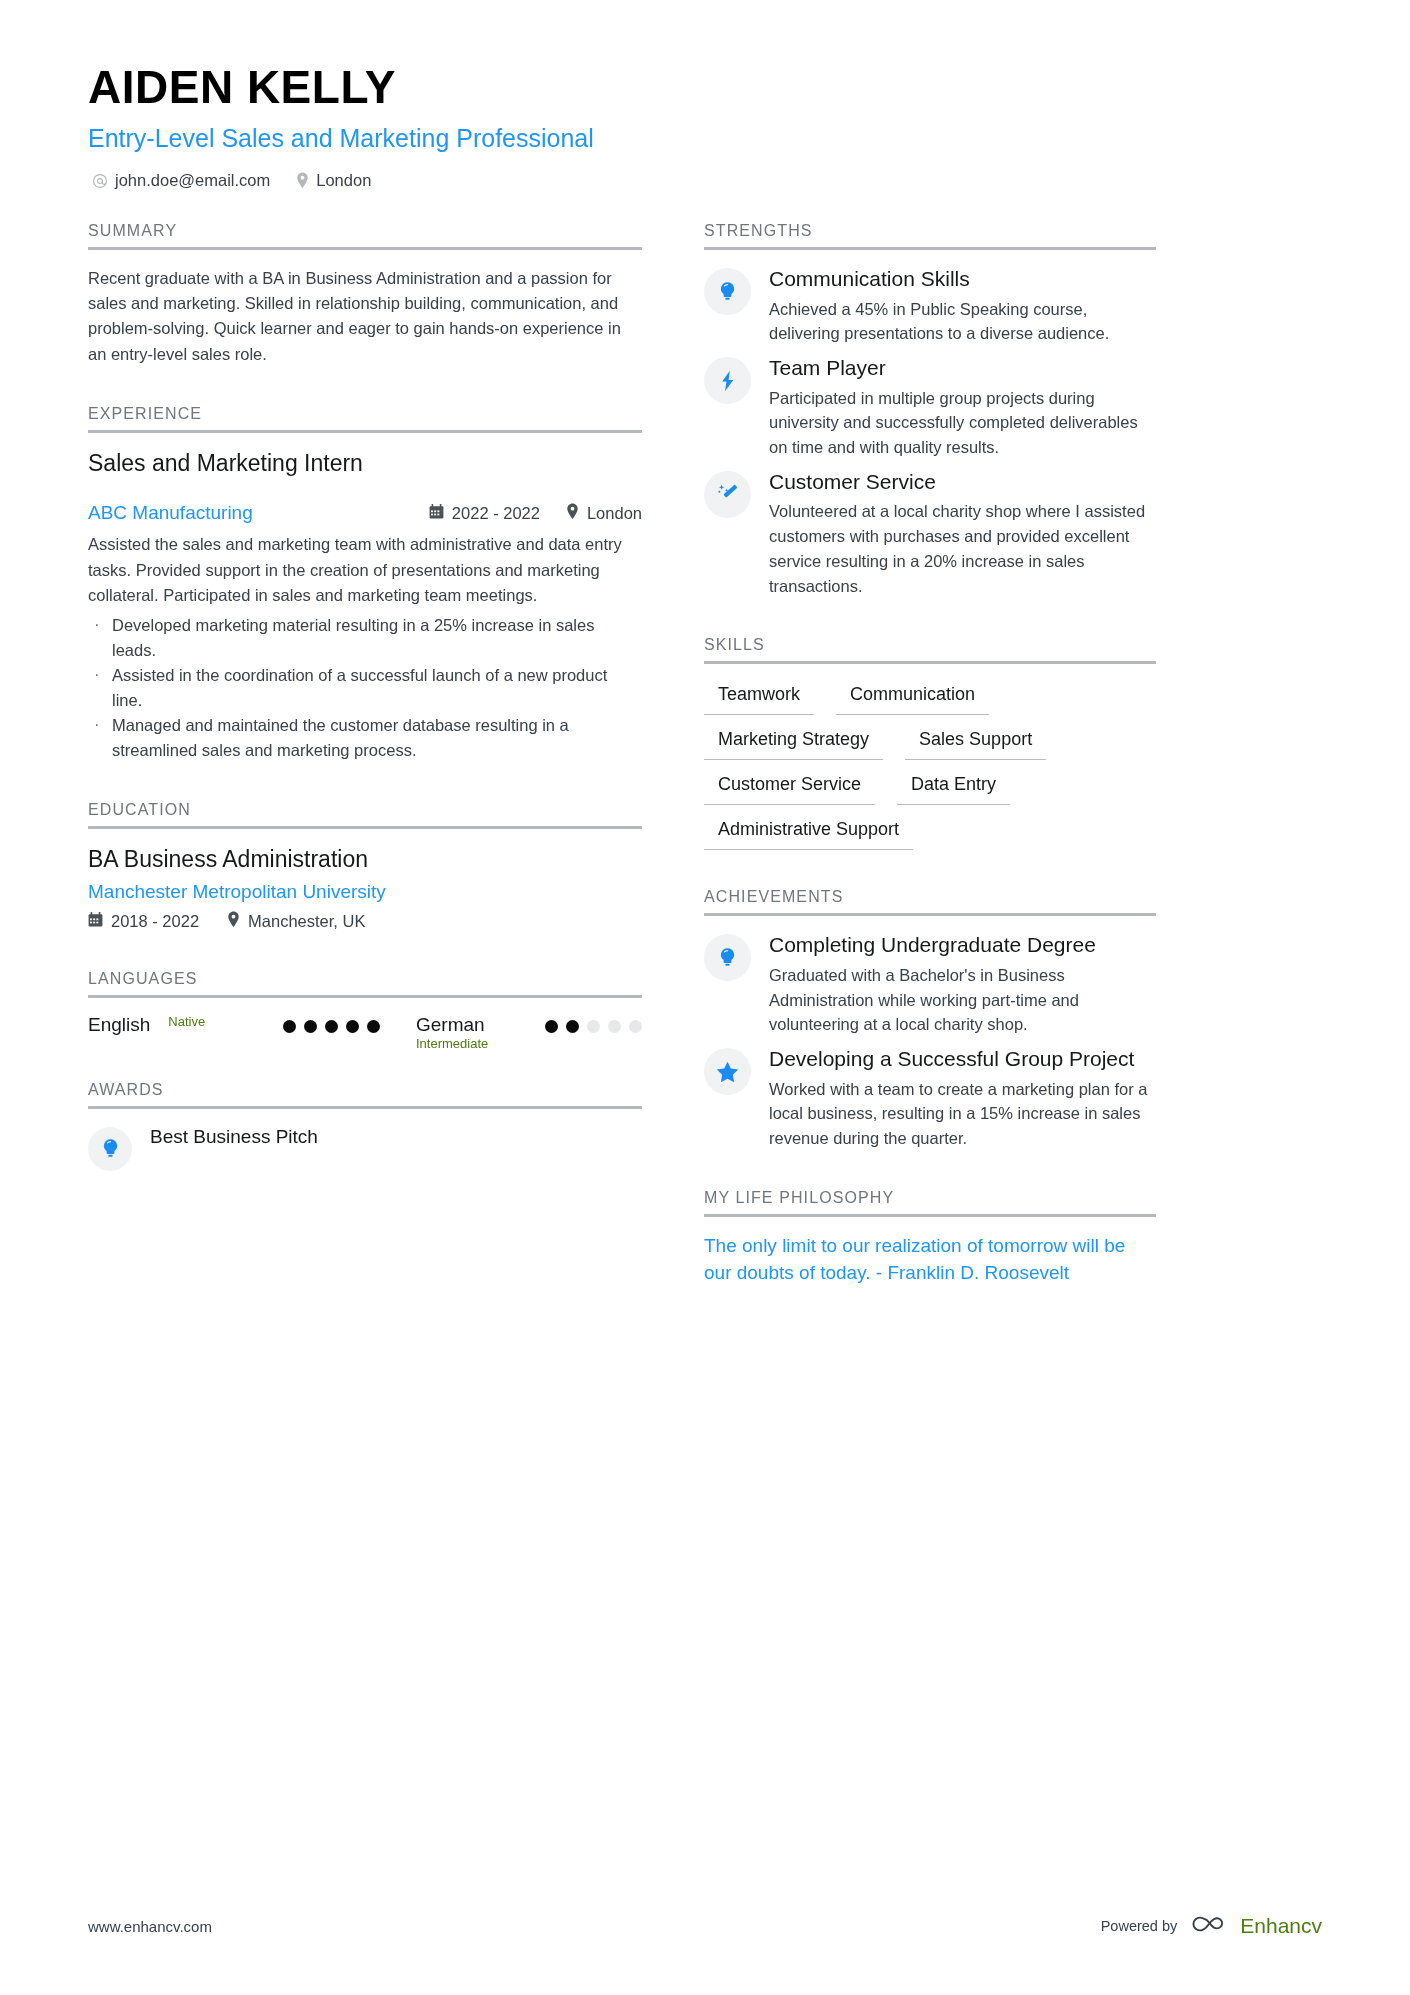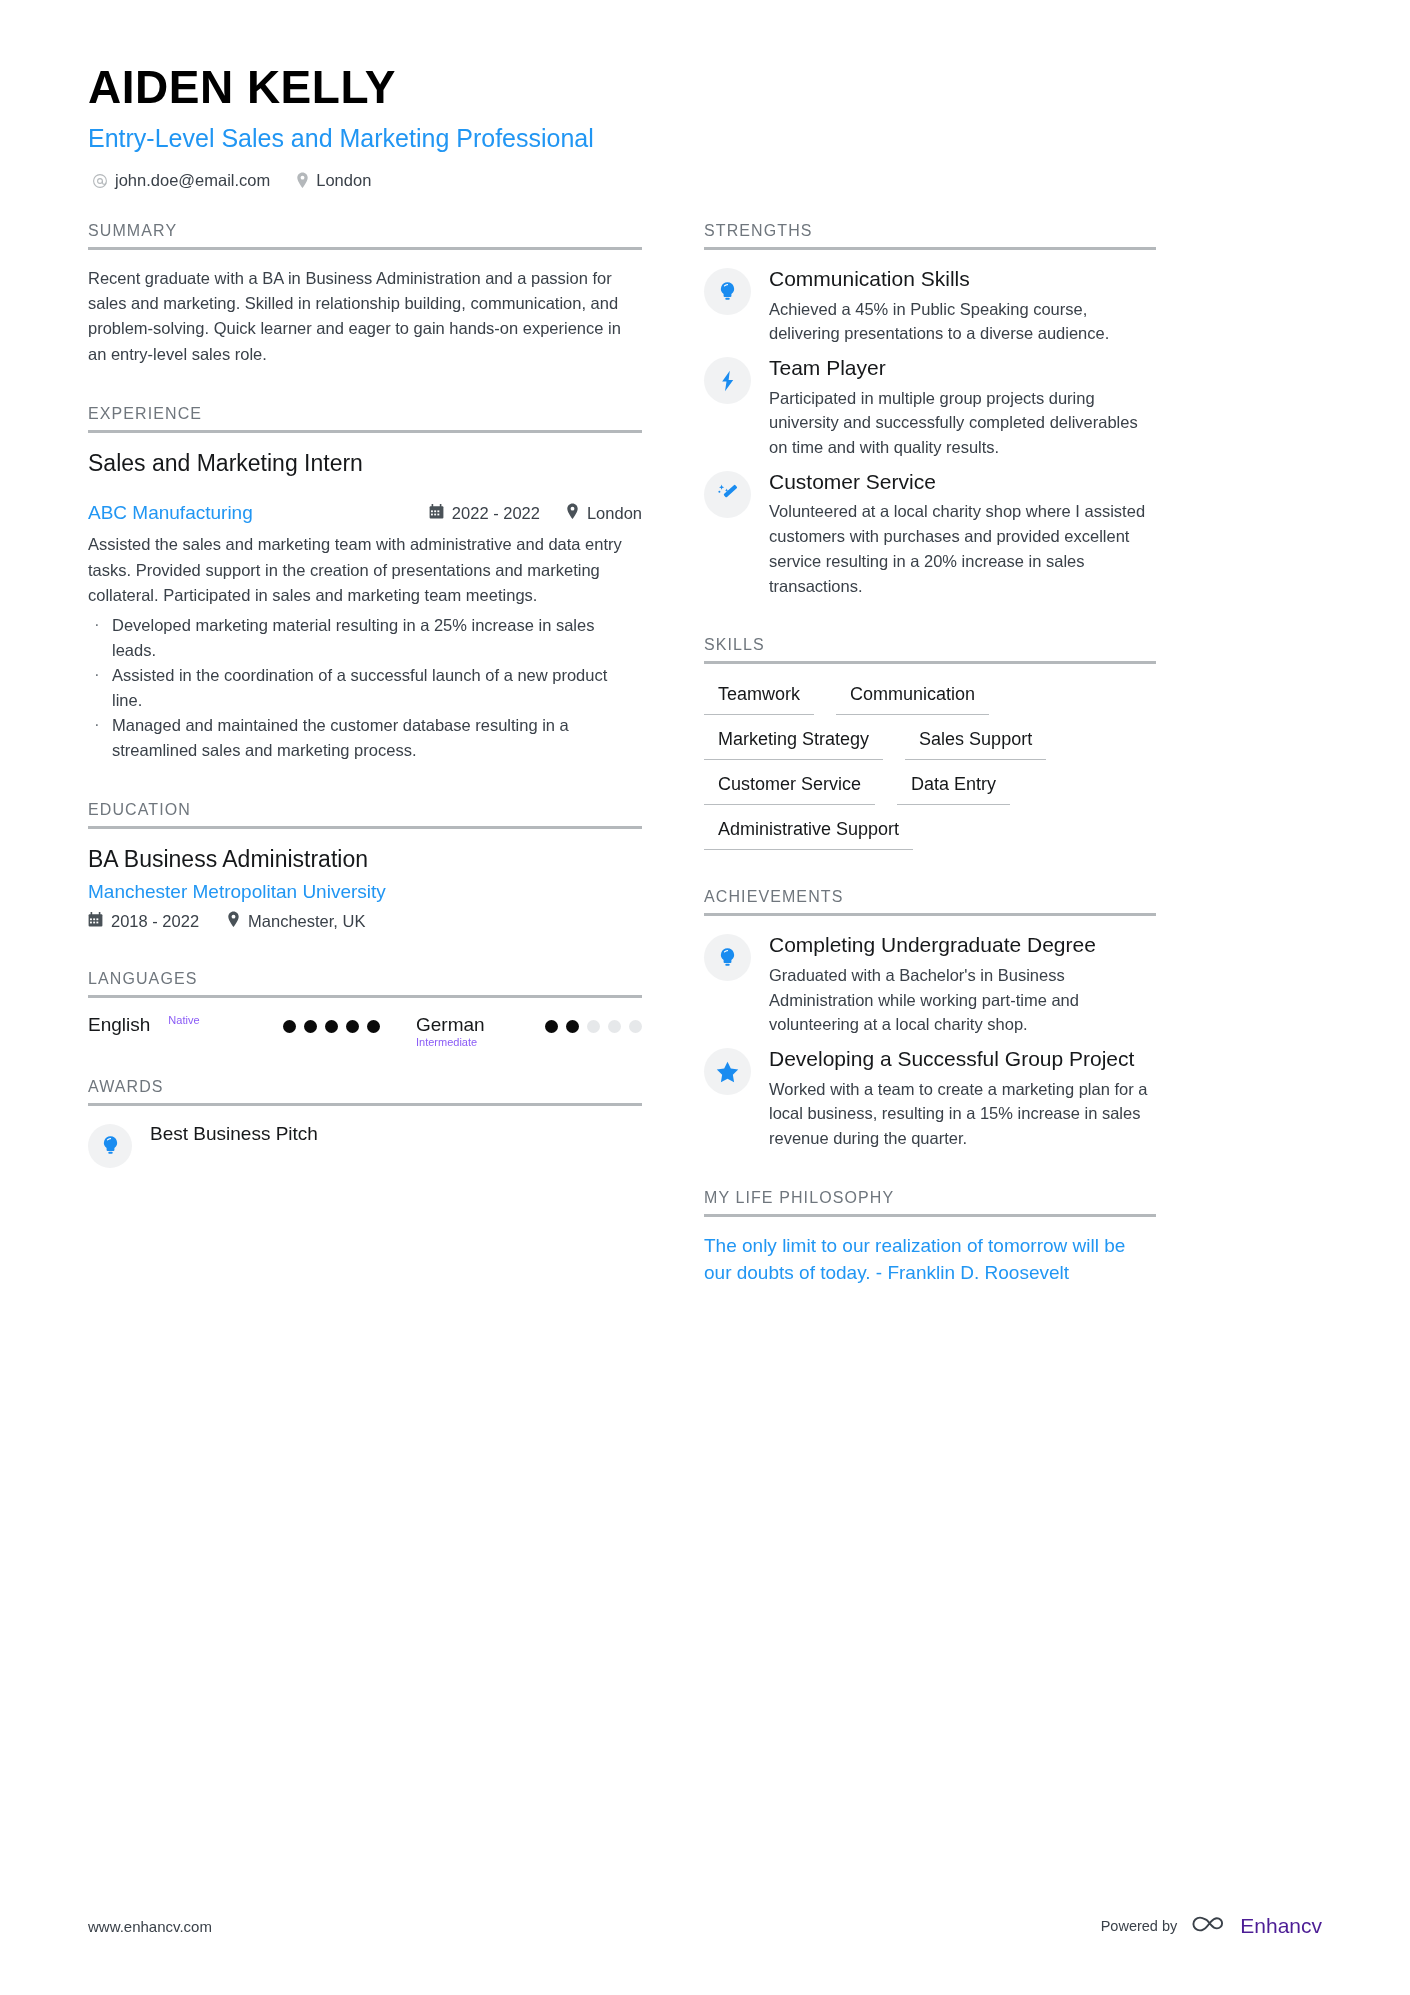--- a/index.html
+++ b/index.html
@@ -132,22 +132,22 @@
   .lang-grid { display: flex; gap: 36px; }
   .lang { display: flex; align-items: flex-start; gap: 18px; }
   .lang-l { width: 292px; }
   .lang-r { width: 226px; }
   .lang-name {
     font-size: 19px;
     color: #16181a;
   }
   .lang-mid { flex: 1; }
   .lang-level {
-    font-size: 11px;
-    color: #8b5cf6;
+    font-size: 13px;
+    color: #4d7c0f;
   }
   .dots { display: flex; gap: 8px; align-items: center; padding-top: 6px; }
   .dot { width: 13px; height: 13px; border-radius: 50%; background: #e6e8ea; }
   .dot.on { background: #0a0a0a; }
 
   
   .cards { display: flex; flex-direction: column; gap: 9px; }
   .card { display: flex; gap: 18px; align-items: flex-start; }
   .card-icon {
     width: 47px; height: 47px;
@@ -204,21 +204,21 @@
     right: 88px;
     bottom: 56px;
     display: flex;
     align-items: center;
     justify-content: space-between;
   }
   .footer-url { font-size: 15px; color: #3a4149; }
   .footer-right { display: flex; align-items: center; gap: 14px; }
   .powered { font-size: 14.5px; color: #3a4149; }
   .brand { display: flex; align-items: center; gap: 9px; }
-  .brand-name { font-size: 21px; color: #4c1d95; }
+  .brand-name { font-size: 21px; color: #4d7c0f; }
 
   .gap-lg { height: 38px; }
   .gap-md { height: 30px; }
 </style>
 </head>
 <body>
 
 <div class="page">
 
   <div>

